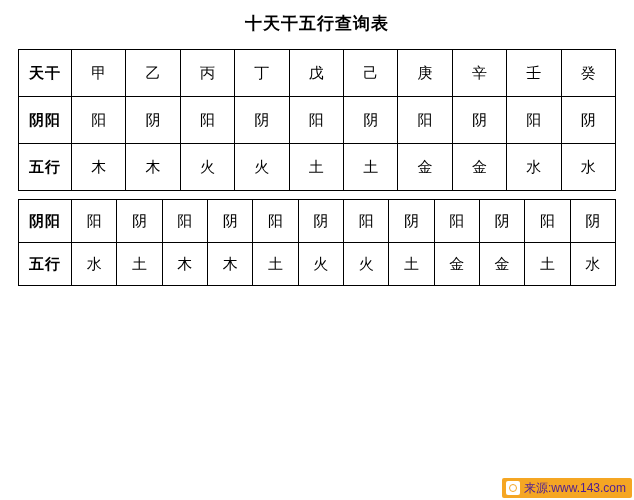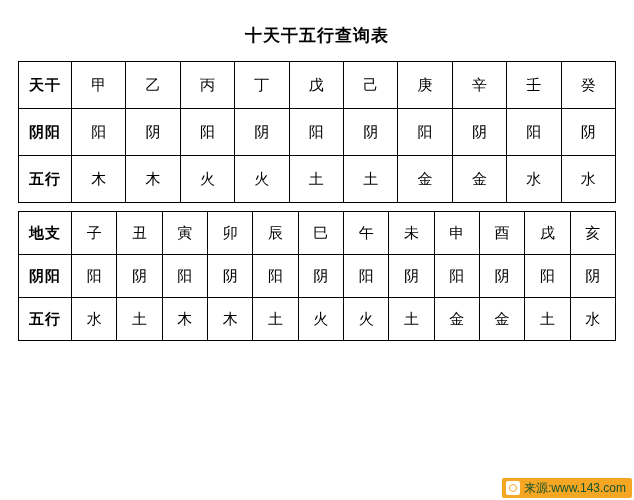--- a/index.html
+++ b/index.html
@@ -21,21 +21,21 @@
     position: relative;
     box-sizing: border-box;
   }
   .title {
     text-align: center;
     font-size: 17px;
     font-weight: bold;
     letter-spacing: 1px;
     font-family: "Liberation Serif", serif;
   }
-  #title-1 { padding-top: 24px; padding-bottom: 10px; font-family: Liberation Serif, serif; }
+  #title-1 { padding-top: 12px; padding-bottom: 10px; font-family: Liberation Serif, serif; }
   #title-2 { padding-top: 10px; padding-bottom: 10px; }
 
   .table-wrap {
     padding: 4px 18px;
     box-sizing: border-box;
   }
   table.grid {
     border-collapse: collapse;
     width: 598px;
     table-layout: fixed;
@@ -60,21 +60,21 @@
   #table-dizhi td.head {
     font-weight: bold;
     letter-spacing: 1px;
     width: 50px;
   }
   .watermark {
     position: absolute;
     right: 2px;
     bottom: 2px;
     background: #f5a623;
-    color: #14532d;
+    color: #4c1d95;
     font-size: 12px;
     font-family: "Liberation Sans", sans-serif;
     padding: 3px 6px 3px 4px;
     border-radius: 2px;
     display: flex;
     align-items: center;
     gap: 4px;
     line-height: 1;
   }
   .watermark .wm-icon {
@@ -149,35 +149,20 @@
         </tr>
       </tbody>
     </table>
   </div>
 
 
   <div class="table-wrap">
     <table class="grid" id="table-dizhi">
       <tbody>
         <tr>
-          <td class="head">地支</td>
-          <td>子</td>
-          <td>丑</td>
-          <td>寅</td>
-          <td>卯</td>
-          <td>辰</td>
-          <td>巳</td>
-          <td>午</td>
-          <td>未</td>
-          <td>申</td>
-          <td>酉</td>
-          <td>戌</td>
-          <td>亥</td>
-        </tr>
-        <tr>
           <td class="head">阴阳</td>
           <td>阳</td>
           <td>阴</td>
           <td>阳</td>
           <td>阴</td>
           <td>阳</td>
           <td>阴</td>
           <td>阳</td>
           <td>阴</td>
           <td>阳</td>

